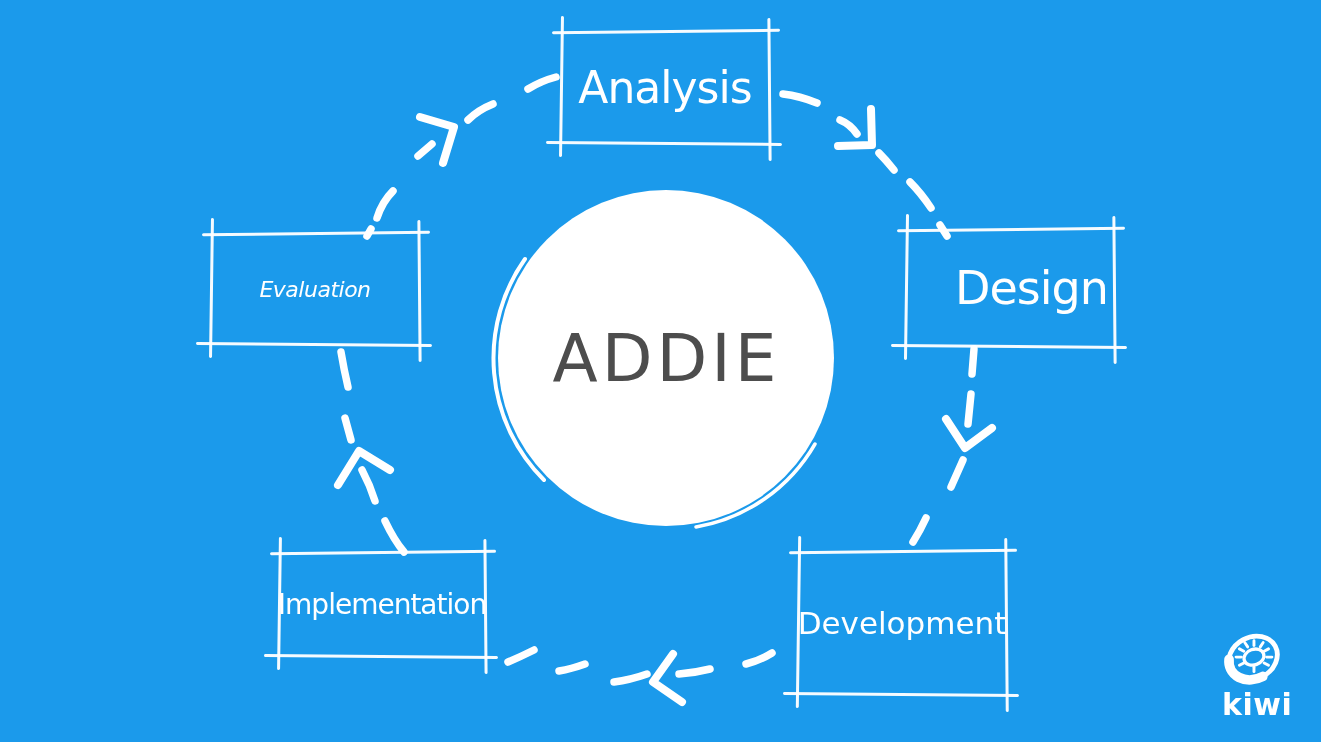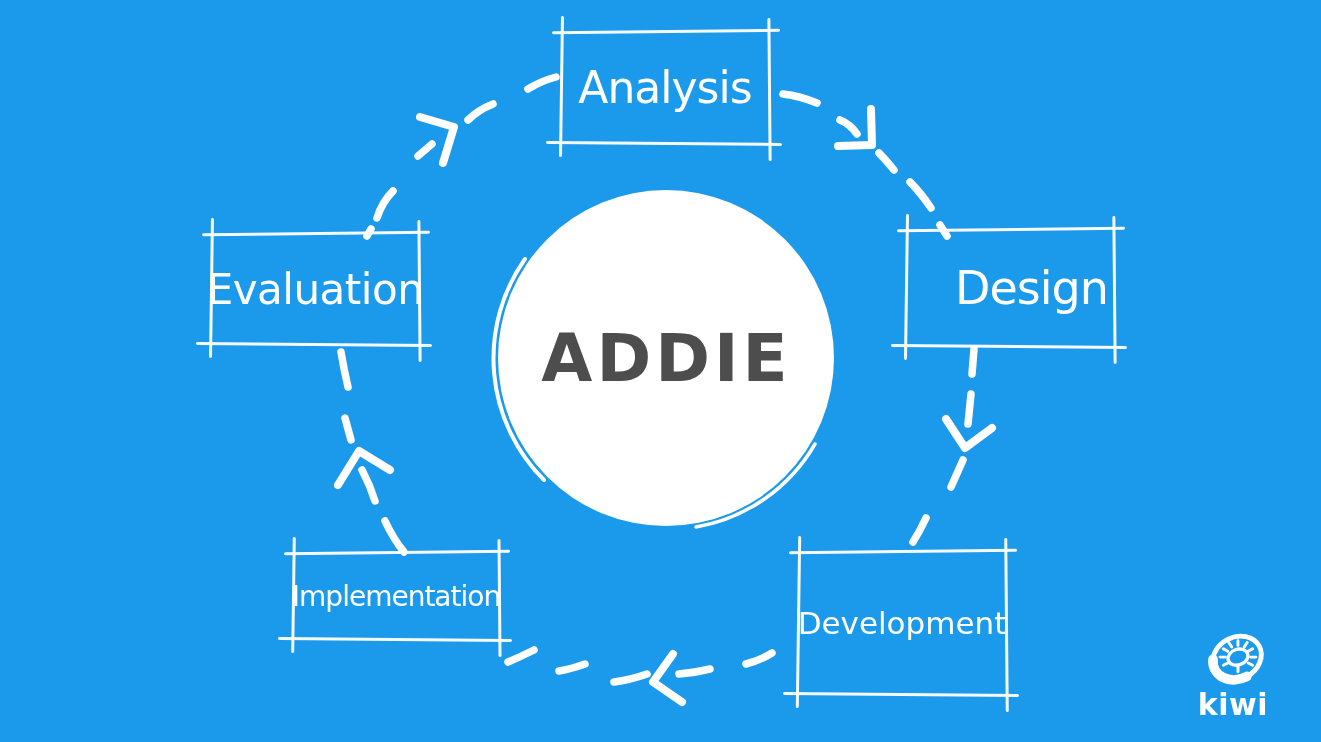--- a/index.html
+++ b/index.html
@@ -20,50 +20,50 @@
   .wstroke{stroke:var(--stroke);}
   .cfill{fill:var(--center-circle);}
   .dash{fill:none;stroke:var(--stroke);stroke-width:7.5;stroke-linecap:round;}
   .head{fill:none;stroke:var(--stroke);stroke-width:8;stroke-linecap:round;stroke-linejoin:round;}
   .brush{fill:none;stroke:var(--stroke);stroke-width:4;stroke-linecap:round;}
 
   
   .center-label{
     position:absolute;left:498px;top:190px;width:337px;height:337px;
     display:flex;align-items:center;justify-content:center;
-    color:var(--center-text);font-size:66px;letter-spacing:4px;font-weight:700;
+    color:var(--center-text);font-size:66px;letter-spacing:4px;font-weight:400;
   }
 
   
   .stage-box{position:absolute;}
   .stage-box .label{
     position:absolute;inset:0;display:flex;align-items:center;justify-content:center;
     color:var(--stroke);white-space:nowrap;
   }
   .edge{position:absolute;background:var(--stroke);border-radius:3px;opacity:.96;display:block;}
   .edge.et{left:-8px;right:-10px;top:0;height:3px;transform:rotate(-0.6deg);}
   .edge.eb{left:-14px;right:-12px;bottom:0;height:3px;transform:rotate(0.5deg);}
   .edge.el{top:-14px;bottom:-12px;left:0;width:3px;transform:rotate(0.8deg);}
   .edge.er{top:-12px;bottom:-16px;right:0;width:2.5px;transform:rotate(-0.5deg);}
 
   .b-analysis{left:560px;top:30px;width:210px;height:115px;}
   .b-analysis .label{font-size:44px;letter-spacing:-1px;}
   .b-design{left:905px;top:228px;width:210px;height:120px;}
   .b-design .label{font-size:46px;letter-spacing:-1px;margin-left:43px;}
   .b-development{left:797px;top:550px;width:210px;height:146px;}
   .b-development .label{font-size:31px;}
-  .b-implementation{left:292px;top:551px;width:208px;height:90px;}
+  .b-implementation{left:278px;top:551px;width:208px;height:107px;}
   .b-implementation .label{font-size:28px;letter-spacing:-1px;}
   .b-evaluation{left:210px;top:232px;width:210px;height:114px;}
-  .b-evaluation .label{font-size:42px;letter-spacing:-0.5px;}
+  .b-evaluation .label{font-size:22px;letter-spacing:-0.5px;font-style:italic;}
 
   
   .logo{
-    position:absolute;left:1176px;top:632px;width:92px;height:102px;
-    display:flex;flex-direction:column;align-items:flex-end;justify-content:flex-start;
+    position:absolute;left:1222px;top:632px;width:92px;height:102px;
+    display:flex;flex-direction:column;align-items:flex-start;justify-content:flex-start;
   }
   .logo-text{
     color:var(--stroke);font-size:30px;font-weight:bold;letter-spacing:0.5px;line-height:1;
     margin-top:2px;
   }
 </style>
 </head>
 <body>
 
 <div class="canvas">

